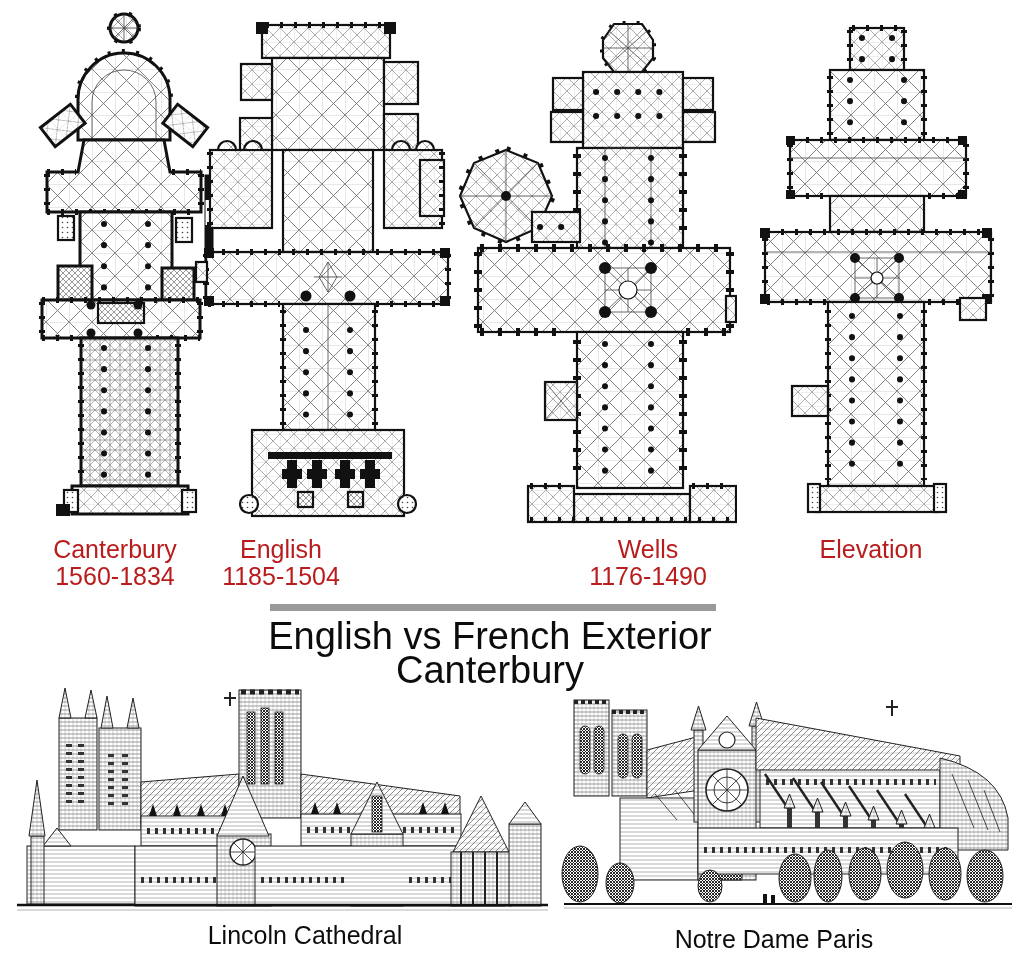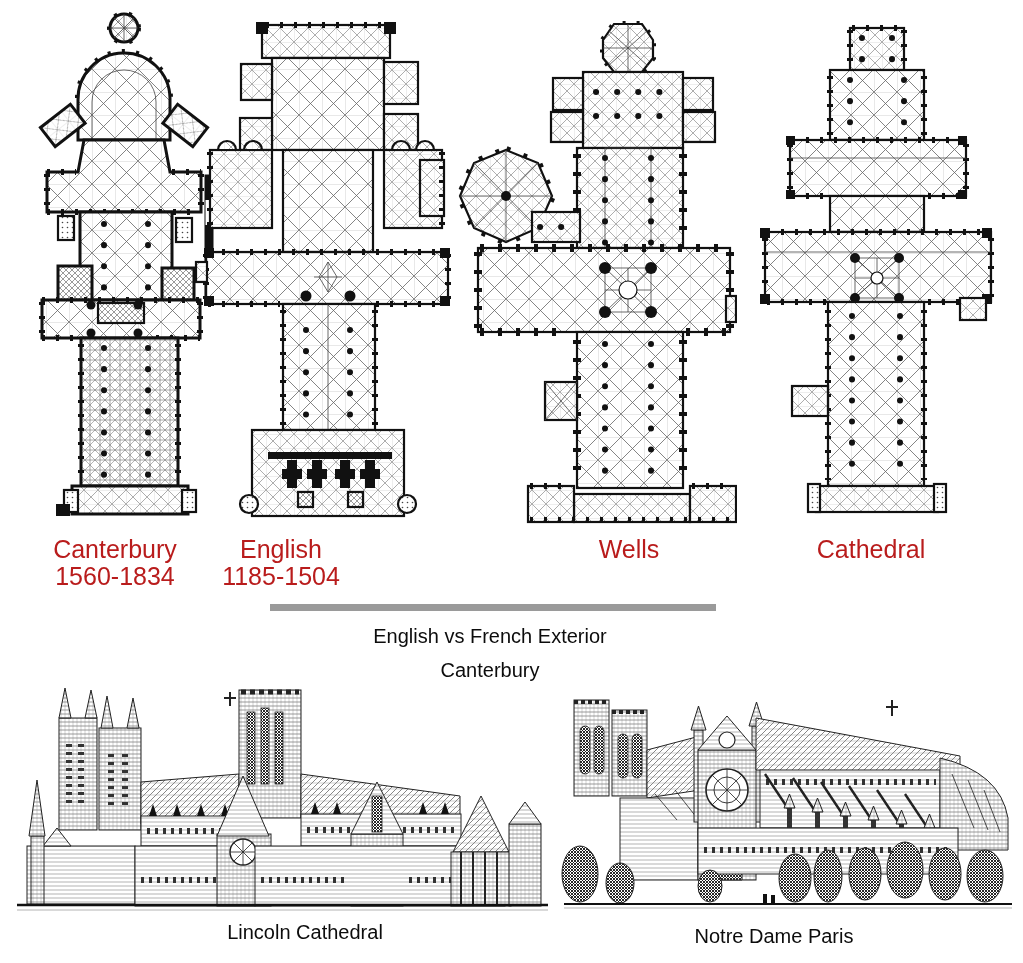--- a/index.html
+++ b/index.html
@@ -1,21 +1,21 @@
 <!DOCTYPE html>
 <html><head>
 <meta charset="utf-8">
 <style>
   html,body{margin:0;padding:0;}
   body{width:1023px;height:963px;position:relative;background:#fff;overflow:hidden;
        font-family:"Liberation Sans", sans-serif;color:#111;}
   .abs{position:absolute;}
   .cap{text-align:center;font-size:25px;line-height:27px;color:#b91c1c;}
-  .cap2{text-align:center;font-size:20px;color:#0c0c0c;white-space:nowrap;}
-  .title{text-align:center;font-size:20px;line-height:34px;color:#0c0c0c;}
+  .cap2{text-align:center;font-size:25px;color:#0c0c0c;white-space:nowrap;}
+  .title{text-align:center;font-size:38px;line-height:34px;color:#0c0c0c;}
   .divider{background:#9a9a9a;}
   
   .w{stroke:#111;stroke-width:2.2px;}
   .w3{stroke:#111;stroke-width:3px;}
   .bt{fill:none;stroke:#111;stroke-width:8;stroke-dasharray:4 14;}
   .bts{fill:none;stroke:#111;stroke-width:6;stroke-dasharray:3 11;}
   .pr{fill:none;stroke:#111;stroke-width:6;stroke-linecap:round;stroke-dasharray:0.1 21;}
   .tl{fill:none;stroke:#444;stroke-width:0.8;}
   .blkf{fill:#111;stroke:none;}
   
@@ -254,25 +254,26 @@
 </svg>
 
 <div class="abs cap" style="left:15px;top:536px;width:200px">
   <div>Canterbury</div>
   <div>1560-1834</div>
 </div>
 <div class="abs cap" style="left:181px;top:536px;width:200px">
   <div>English</div>
   <div>1185-1504</div>
 </div>
-<div class="abs cap" style="left:529px;top:536px;width:200px">
+<div class="abs cap" style="left:548px;top:536px;width:200px">
   <div>Wells</div>
+  <div>1176-1490</div>
 </div>
 <div class="abs cap" style="left:771px;top:536px;width:200px">
-  <div>Cathedral</div>
+  <div>Elevation</div>
 </div>
 
 <div class="abs divider" style="left:270px;top:604px;width:446px;height:7px"></div>
 <div class="abs title" style="left:250px;top:619px;width:480px">
   <div>English vs French Exterior</div>
   <div>Canterbury</div>
 </div>
 
 <svg class="abs" style="left:15px;top:684px" width="535" height="230" viewBox="0 0 535 230">
   <rect x="12" y="162" width="108" height="58" class="eg" fill="url(#pTone)"></rect>

